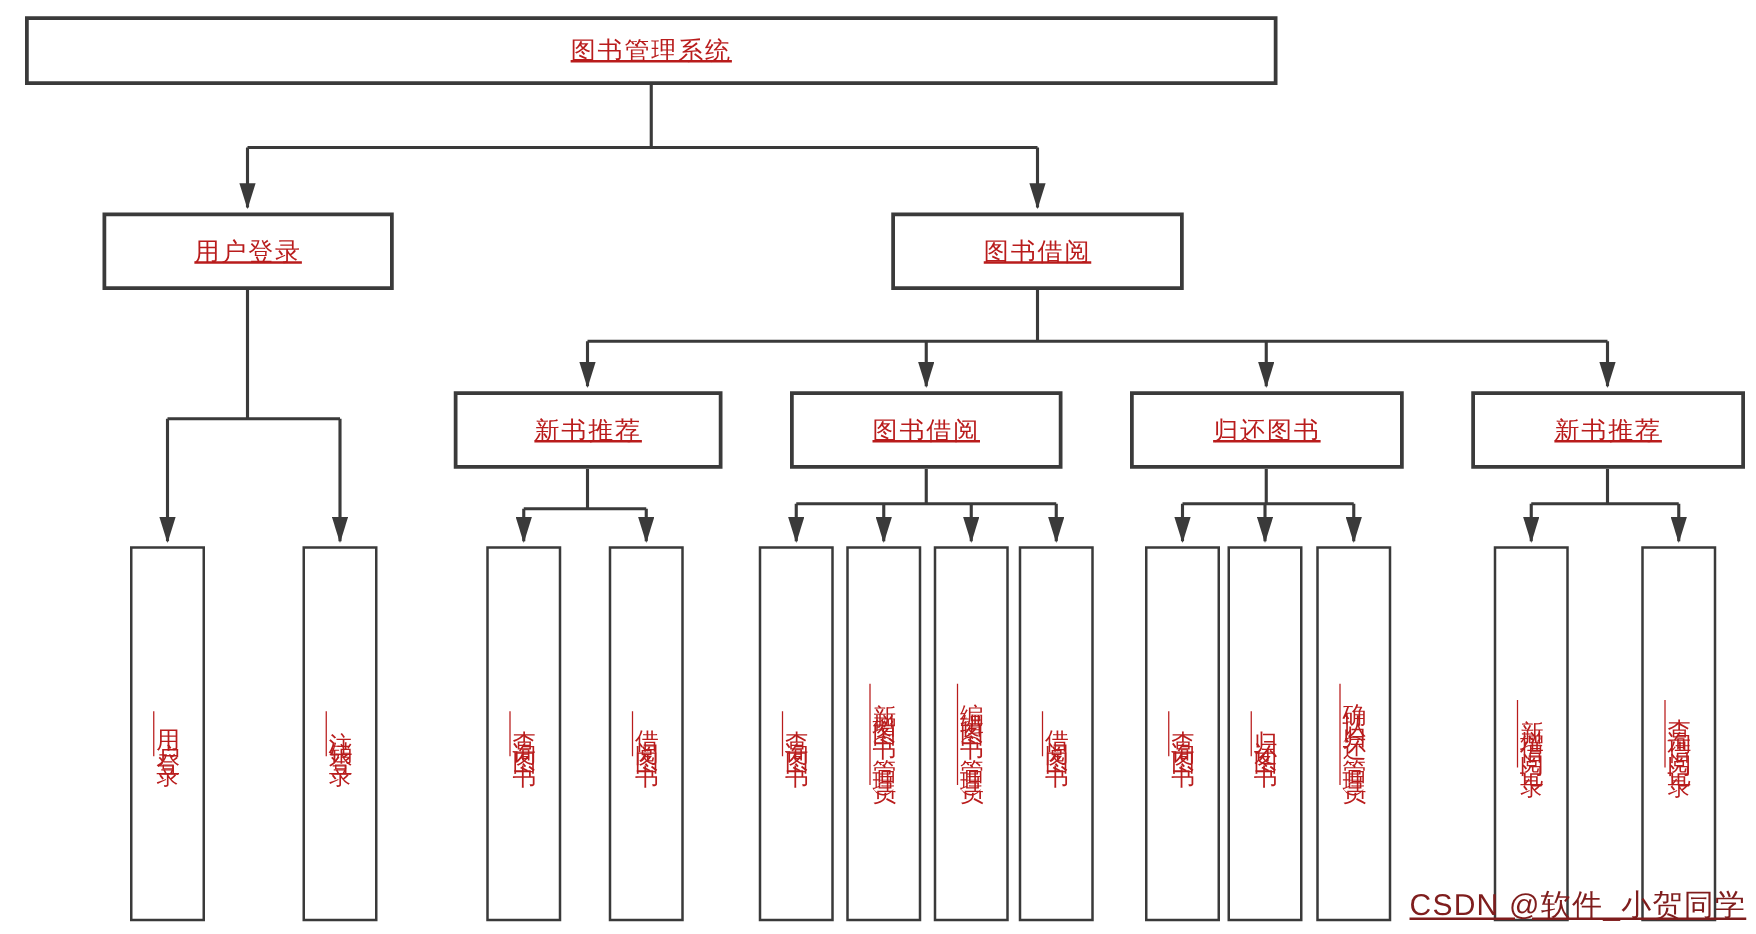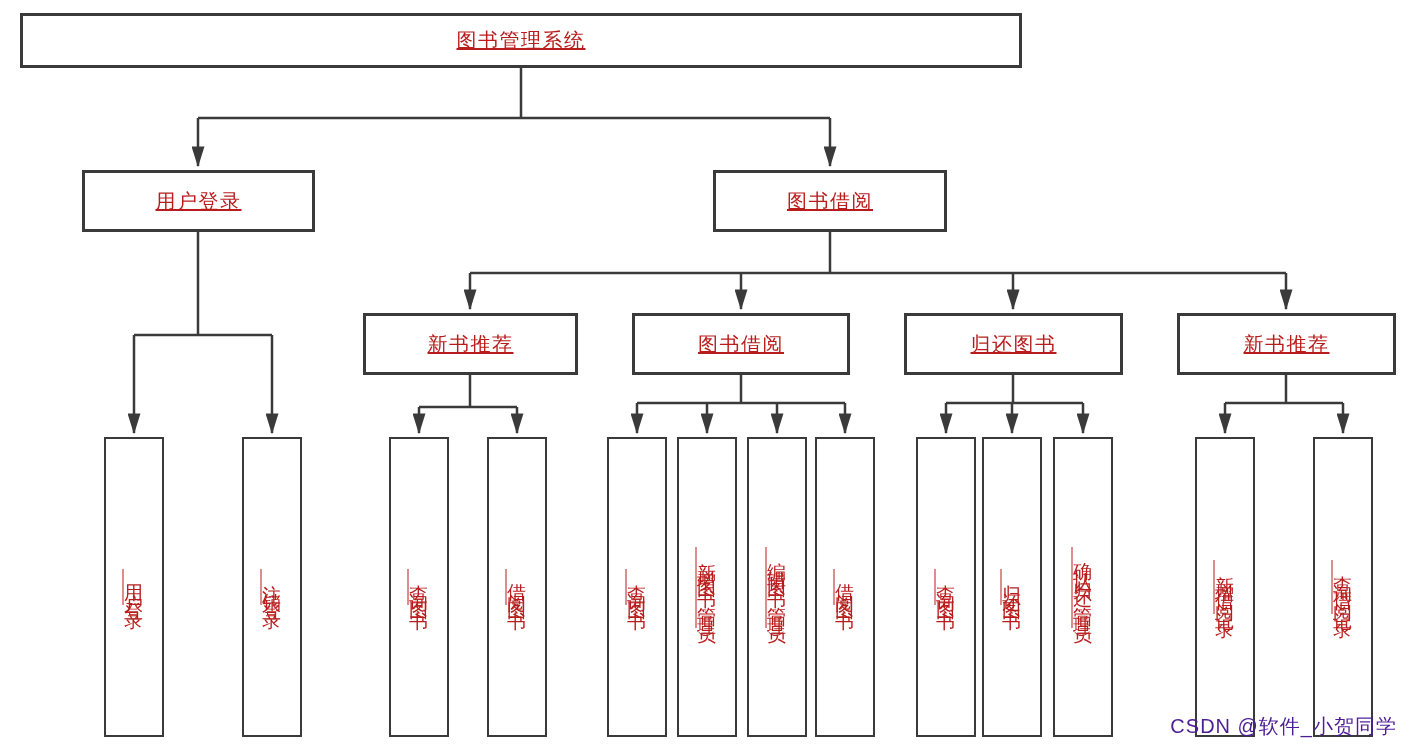--- a/index.html
+++ b/index.html
@@ -13,21 +13,21 @@
     border:3px solid #3a3a3a;display:flex;align-items:center;justify-content:center;
     color:#b91c1c;font-size:20px;letter-spacing:1.5px;z-index:2;white-space:nowrap;text-decoration:underline;
   }
   .node.leaf{border-width:2px;font-size:19px;}
   .node.leaf .vtext{
     writing-mode:vertical-rl;text-orientation:mixed;
     letter-spacing:9px;line-height:1;white-space:normal;
   }
   .watermark{
     position:absolute;right:8px;bottom:7px;z-index:3;
-    font-size:20px;letter-spacing:1px;color:#4c1d95;
+    font-size:24px;letter-spacing:1px;color:#7f1d1d;text-decoration:underline;
   }
 </style>
 </head>
 <body>
 
 <div class="canvas">
 
   <svg class="connectors" width="1405" height="747" viewBox="0 0 1405 747">
     <defs>
       <marker id="ah" viewBox="0 0 16 10" refX="15" refY="5" markerWidth="22" markerHeight="13" markerUnits="userSpaceOnUse" orient="auto">

